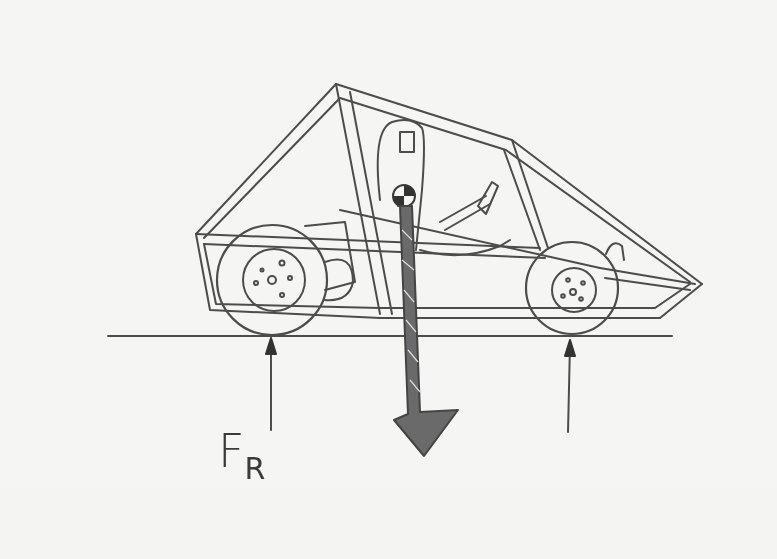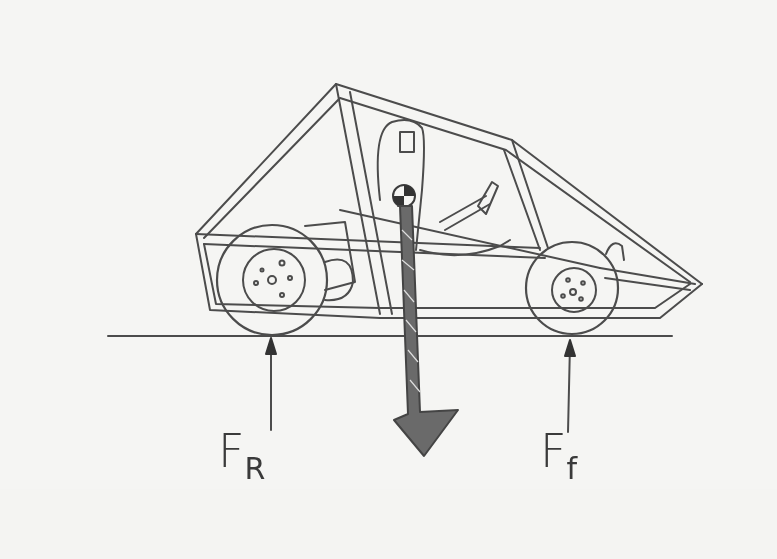--- a/index.html
+++ b/index.html
@@ -90,16 +90,13 @@
       <path d="M404,185 A11,11 0 0 1 415,196 L404,196 Z" fill="#333"></path>
       <path d="M404,207 A11,11 0 0 1 393,196 L404,196 Z" fill="#333"></path>
       <path d="M398,206 L412,206 L420,412 L458,410 L424,456 L394,420 L408,414 L400,206 Z" fill="#6a6a6a" stroke="#444" stroke-width="2" stroke-linejoin="round"></path>
       <path d="M402,230 l10,10 M402,260 l12,10 M404,290 l10,12 M406,320 l10,12 M408,350 l10,12 M410,380 l10,12" stroke="#ddd" stroke-width="1.2"></path>
     </g>
   </svg>
 
   <div class="lbl" style="left:218px; top:424px;">
     <span class="main">F</span><span class="sub">R</span>
   </div>
-  <div class="lbl" style="left:540px; top:424px;">
-    <span class="main">F</span><span class="sub">f</span>
-  </div>
 </div>
 
 </body></html>

